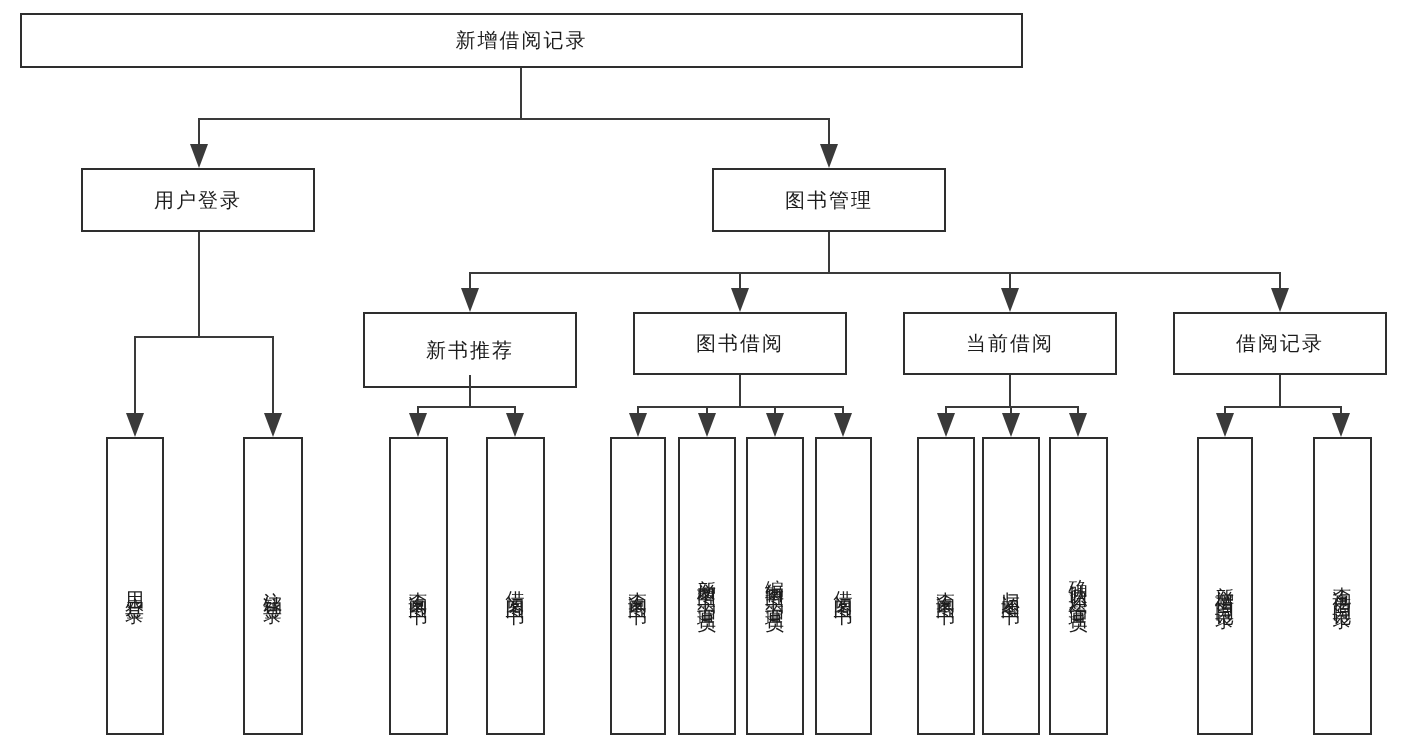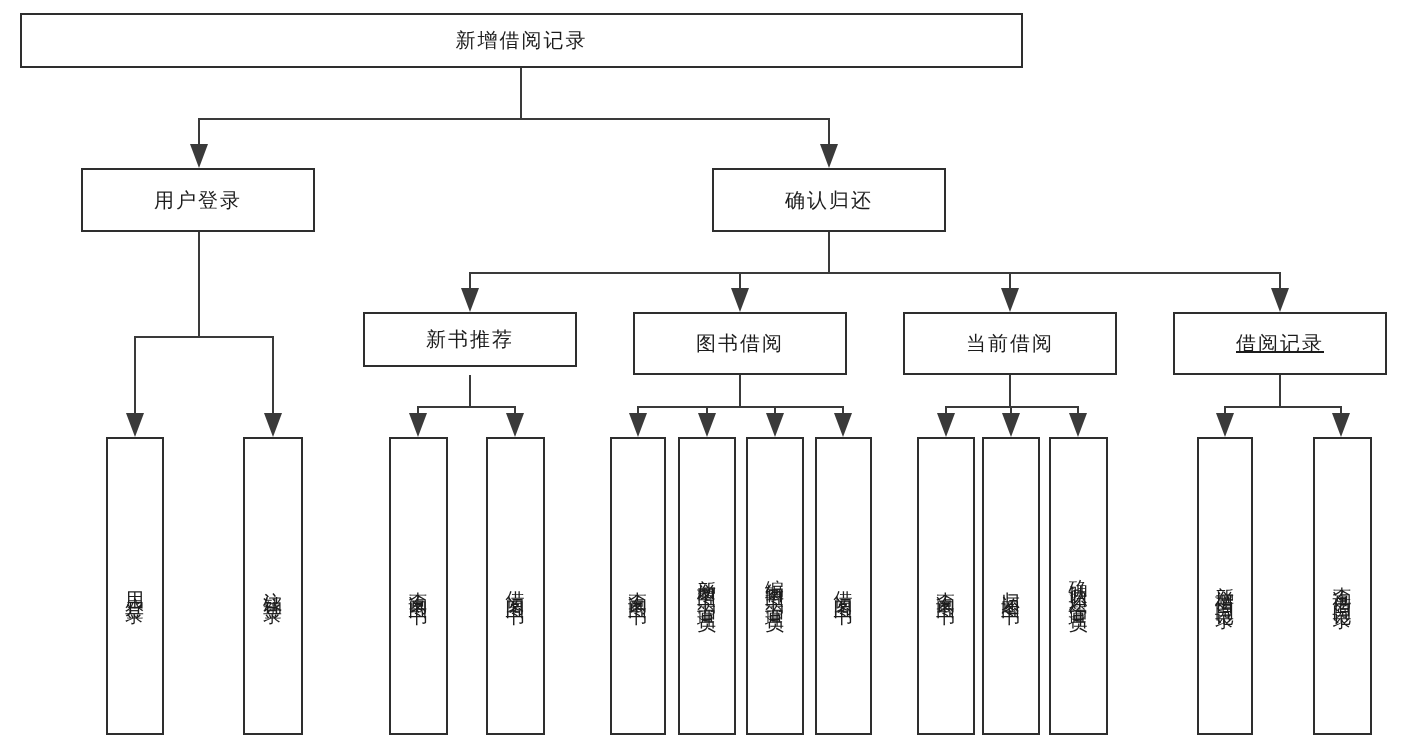--- a/index.html
+++ b/index.html
@@ -40,26 +40,26 @@
   }
 </style>
 </head>
 <body>
 
 <div class="canvas">
 
   <div class="node hnode" style="left:20px;top:13px;width:1003px;height:55px;">新增借阅记录</div>
 
   <div class="node hnode" style="left:81px;top:168px;width:234px;height:64px;">用户登录</div>
-  <div class="node hnode" style="left:712px;top:168px;width:234px;height:64px;">确认归还</div>
+  <div class="node hnode" style="left:712px;top:168px;width:234px;height:64px;">图书管理</div>
 
-  <div class="node hnode" style="left:363px;top:312px;width:214px;height:55px;">新书推荐</div>
+  <div class="node hnode" style="left:363px;top:312px;width:214px;height:76px;">新书推荐</div>
   <div class="node hnode" style="left:903px;top:312px;width:214px;height:63px;">当前借阅</div>
   <div class="node hnode" style="left:633px;top:312px;width:214px;height:63px;">图书借阅</div>
-  <div class="node hnode" style="left:1173px;top:312px;width:214px;height:63px;text-decoration:underline;">借阅记录</div>
+  <div class="node hnode" style="left:1173px;top:312px;width:214px;height:63px;">借阅记录</div>
 
   <div class="node leaf" style="left:106px;top:437px;width:58px;height:298px;">用户登录</div>
   <div class="node leaf" style="left:243px;top:437px;width:60px;height:298px;">注销登录</div>
 
   <div class="node leaf" style="left:389px;top:437px;width:59px;height:298px;">查询图书</div>
   <div class="node leaf" style="left:486px;top:437px;width:59px;height:298px;">借阅图书</div>
 
   <div class="node leaf" style="left:610px;top:437px;width:56px;height:298px;">查询图书</div>
   <div class="node leaf" style="left:678px;top:437px;width:58px;height:298px;">新增图书（管理员）</div>
   <div class="node leaf" style="left:746px;top:437px;width:58px;height:298px;">编辑图书（管理员）</div>

